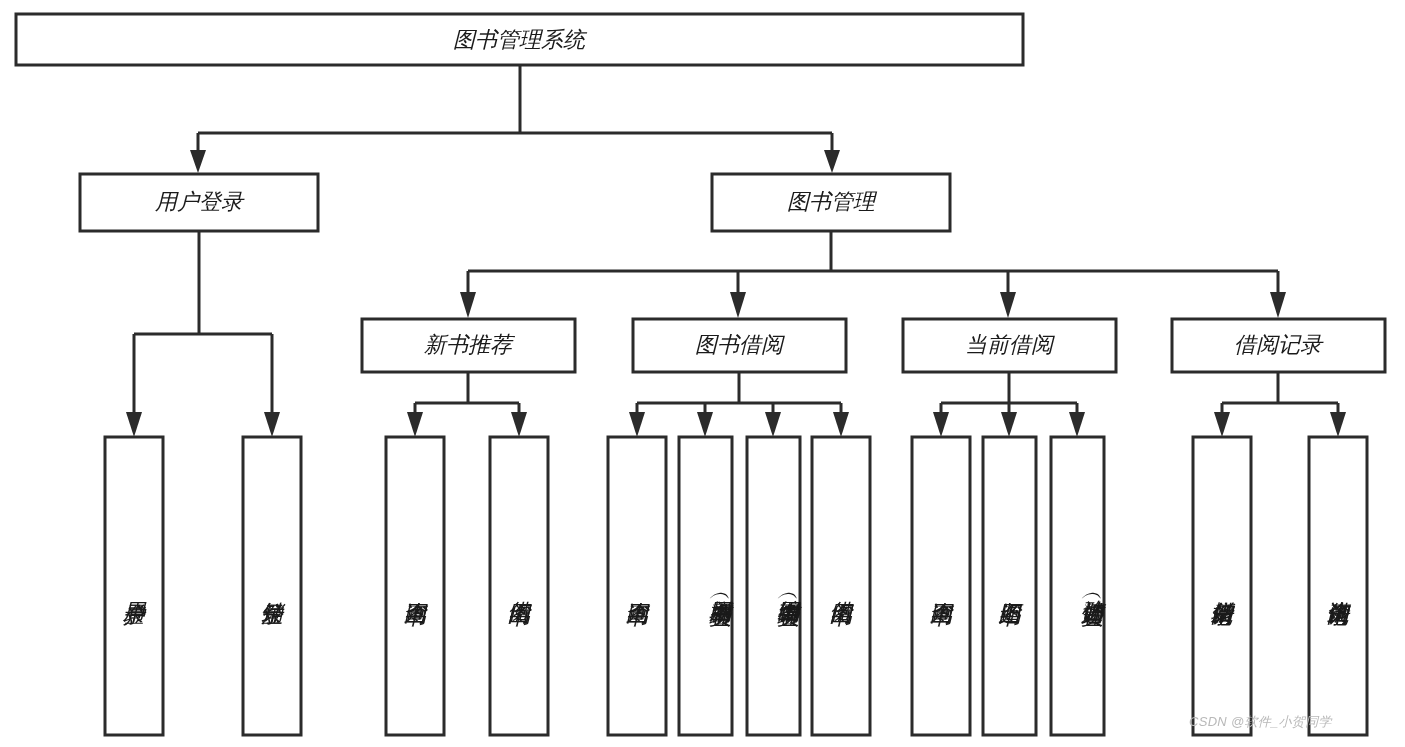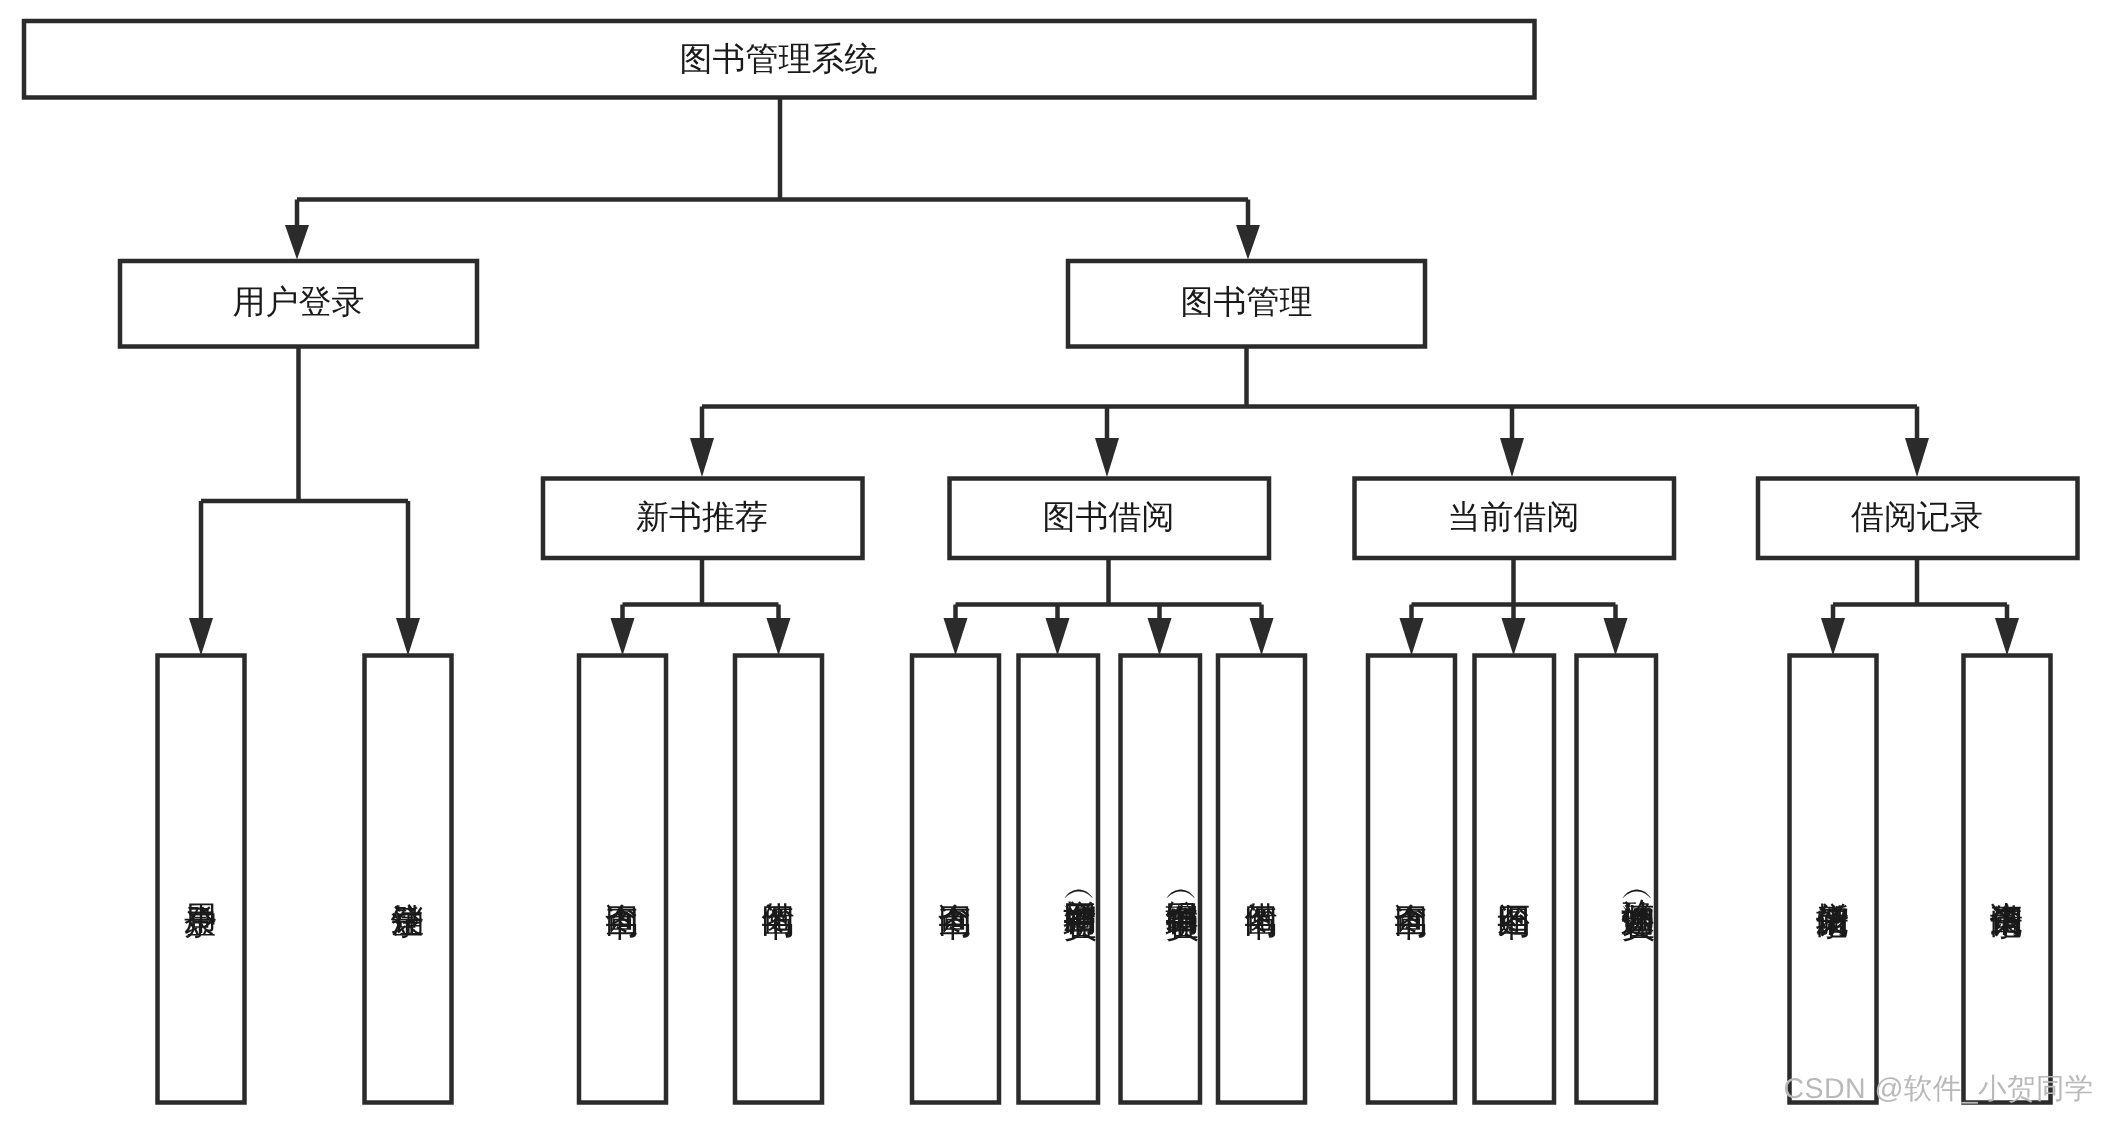--- a/index.html
+++ b/index.html
@@ -11,20 +11,21 @@
     width: 1405px;
     height: 747px;
     font-family: "Liberation Sans", "DejaVu Sans", sans-serif;
     overflow: hidden;
     position: relative;
   }
   #diagram-root {
     position: relative;
     width: 1232px;
     height: 747px;
+    font-style: italic;
   }
   svg.flow {
     position: absolute;
     top: 0;
     left: 0;
     width: 1405px;
     height: 747px;
     display: block;
   }
   .node-rect {
@@ -62,21 +63,21 @@
     display: flex;
     align-items: center;
     justify-content: center;
     text-align: center;
     pointer-events: none;
     user-select: none;
   }
   .watermark {
     position: absolute;
     font-family: "Liberation Sans", "DejaVu Sans", sans-serif;
-    font-size: 19px;
+    font-size: 13px;
     color: #b9b9b9;
     left: 1189px;
     top: 713px;
     white-space: nowrap;
     letter-spacing: 0.3px;
   }
 </style>
 </head>
 <body>
 

